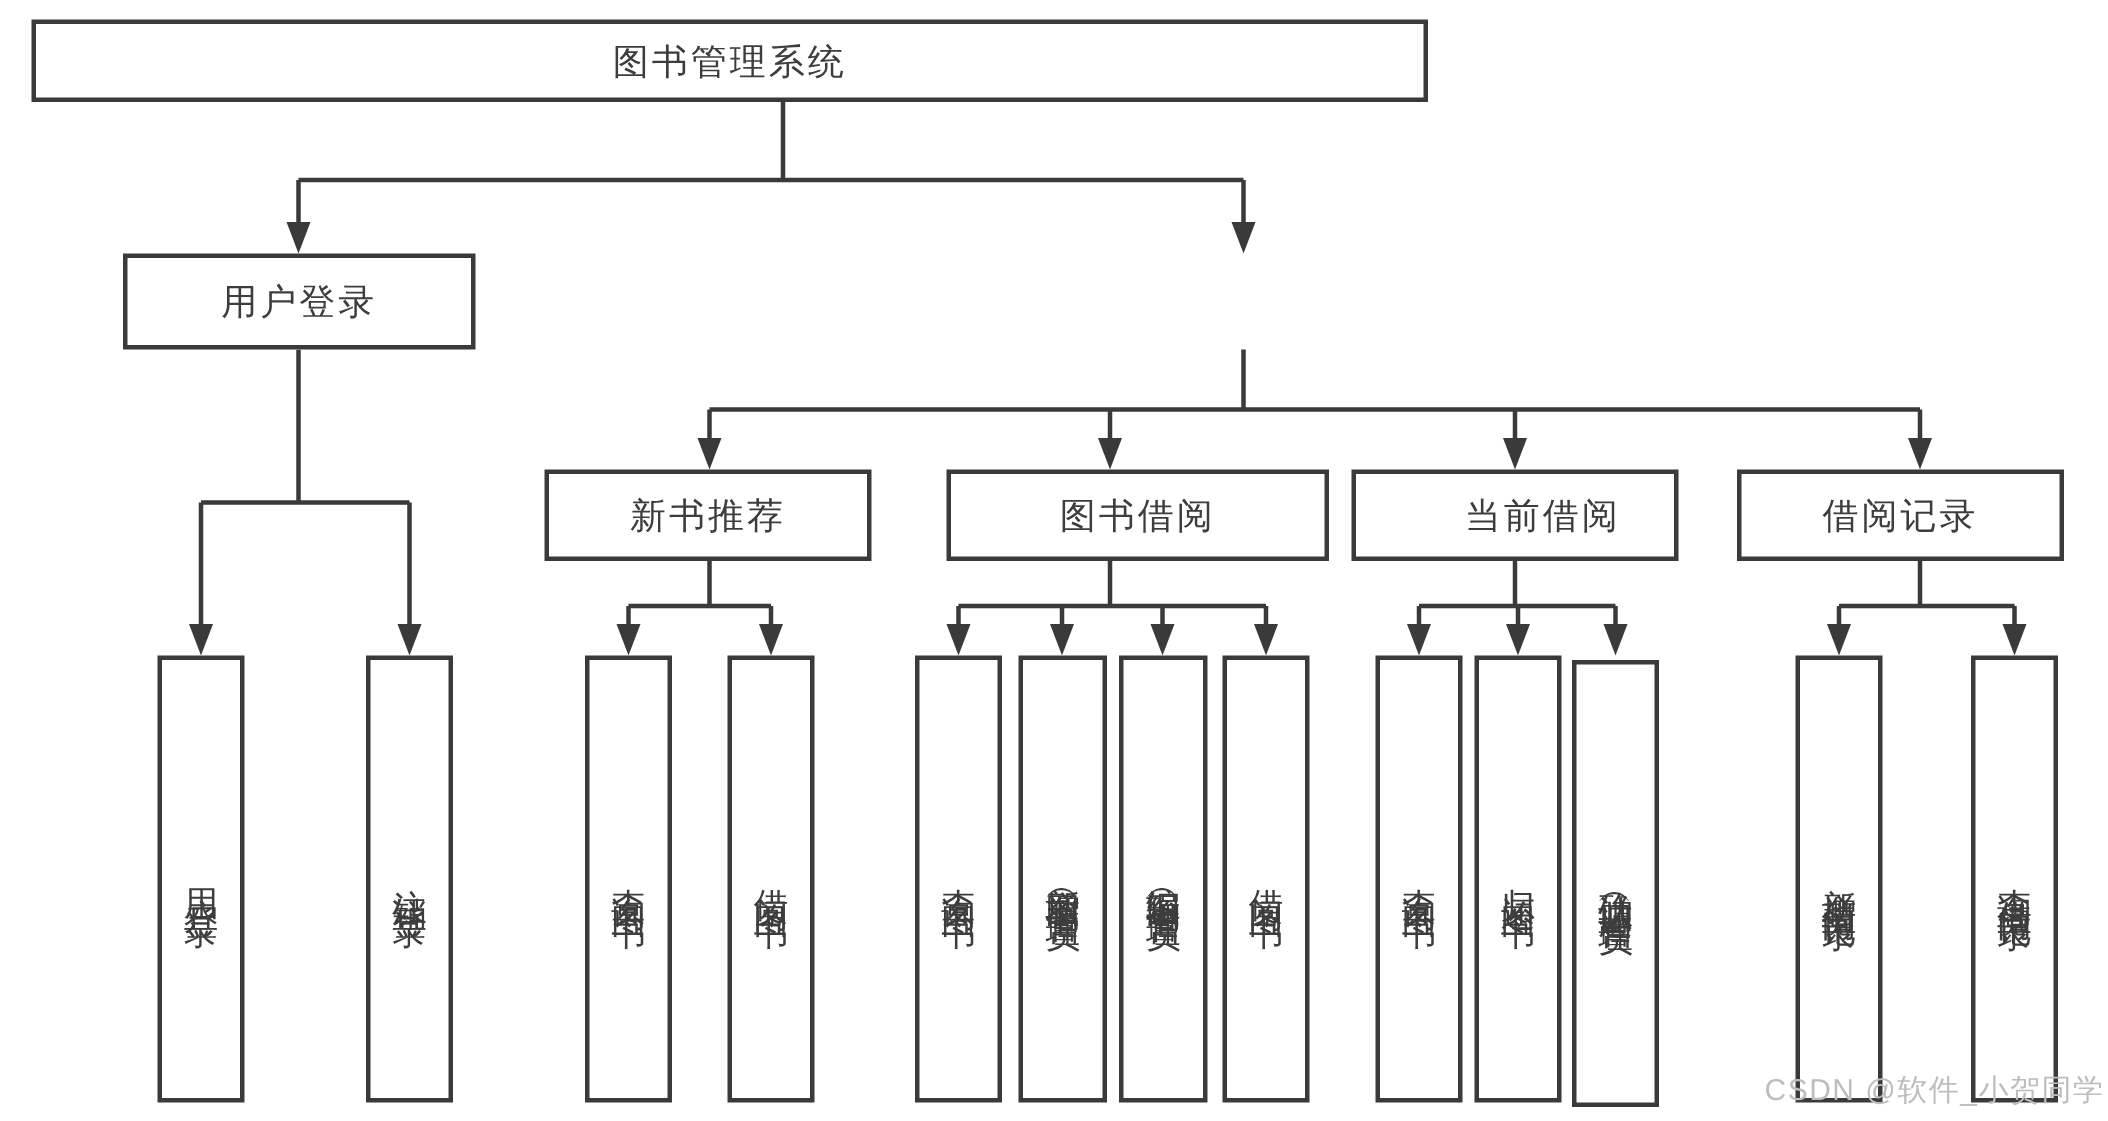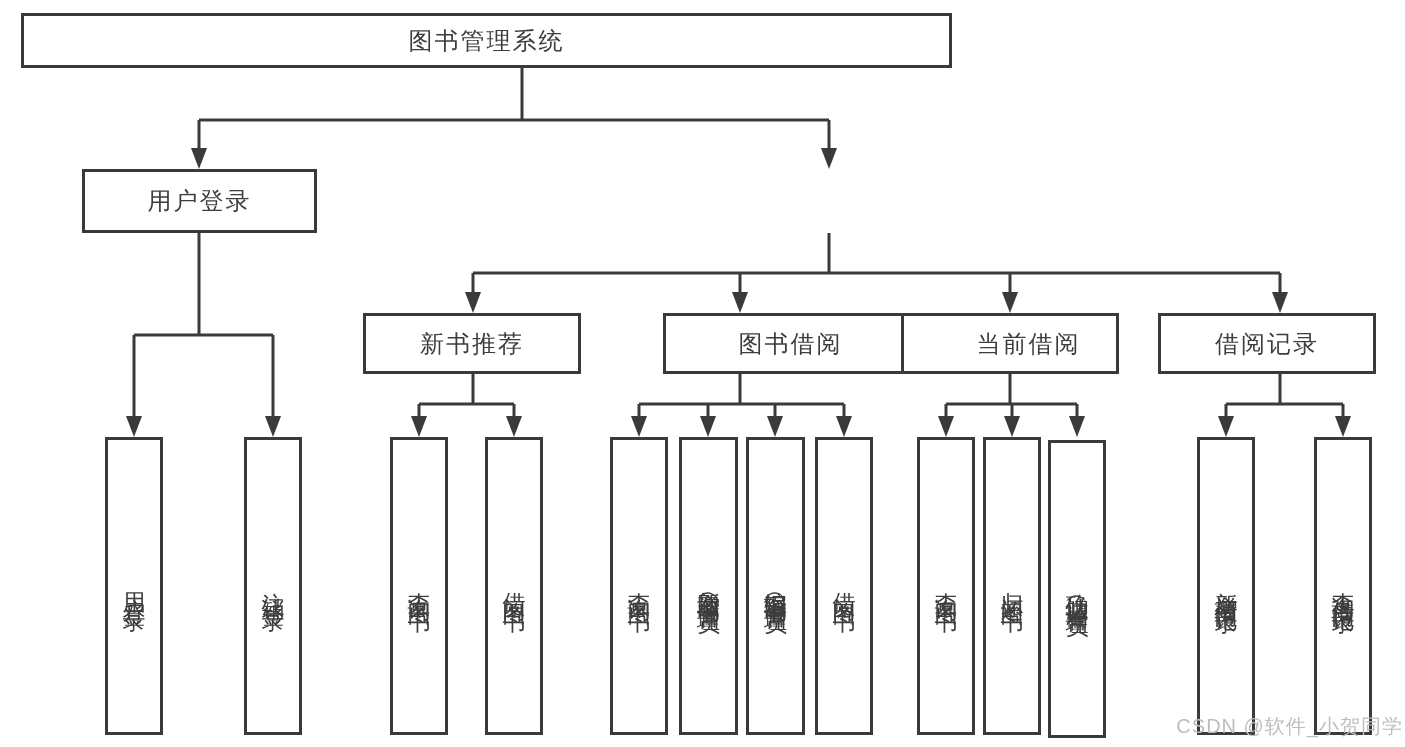--- a/index.html
+++ b/index.html
@@ -116,21 +116,21 @@
     <path d="M1280,374 V404 M1226,404 H1343 M1226,404 V417 M1343,404 V417"></path>
     <polygon points="1218,416 1234,416 1226,437"></polygon>
     <polygon points="1335,416 1351,416 1343,437"></polygon>
   </svg>
 
   <div class="node" style="left:21px; top:13px; width:931px; height:55px;">图书管理系统</div>
 
   <div class="node" style="left:82px; top:169px; width:235px; height:64px;">用户登录</div>
 
   <div class="node" style="left:363px; top:313px; width:218px; height:61px;">新书推荐</div>
-  <div class="node" style="left:631px; top:313px; width:255px; height:61px;margin-left:32px;">图书借阅</div>
+  <div class="node" style="left:631px; top:313px; width:255px; height:61px;">图书借阅</div>
   <div class="node" style="left:901px; top:313px; width:218px; height:61px;padding-left:37px;">当前借阅</div>
   <div class="node" style="left:1158px; top:313px; width:218px; height:61px;">借阅记录</div>
 
   <div class="vnode" style="left:105px; top:437px; width:58px; height:298px;">用户登录</div>
   <div class="vnode" style="left:244px; top:437px; width:58px; height:298px;">注销登录</div>
 
   <div class="vnode" style="left:390px; top:437px; width:58px; height:298px;">查询图书</div>
   <div class="vnode" style="left:485px; top:437px; width:58px; height:298px;">借阅图书</div>
 
   <div class="vnode" style="left:610px; top:437px; width:58px; height:298px;">查询图书</div>

